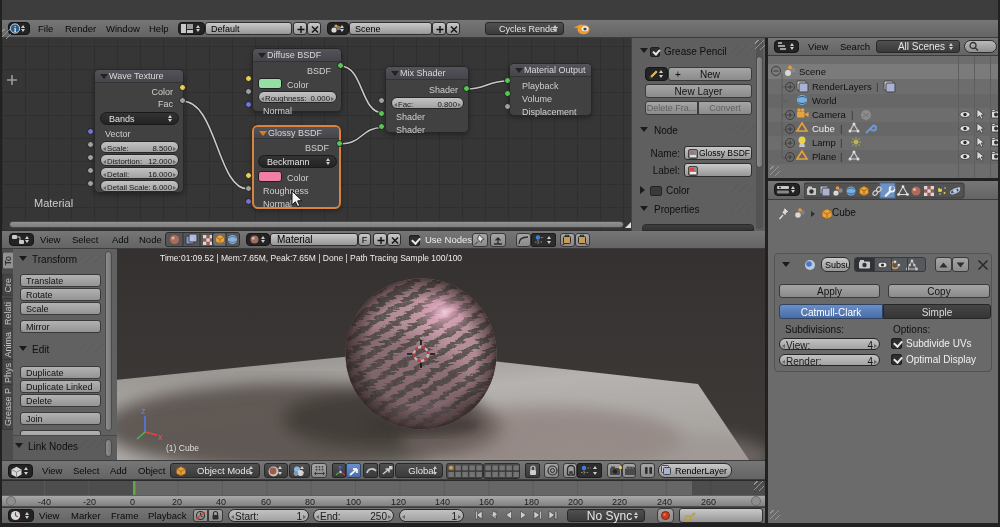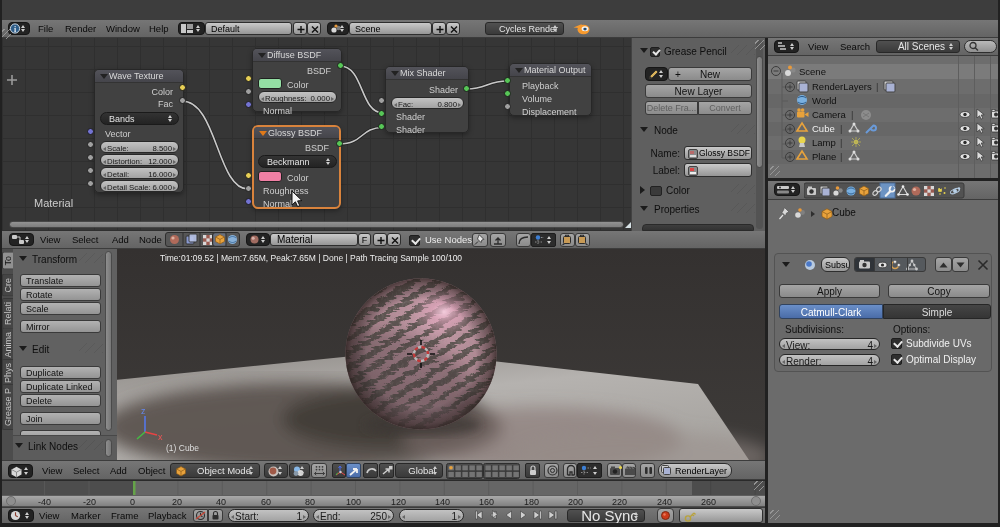--- a/index.html
+++ b/index.html
@@ -1071,21 +1071,21 @@
           <g transform="translate(58,0)">
               <path d="M4 3l5.5 4L4 11z"></path>
               <path d="M9.5 3h1.8v8H9.5z"></path>
             </g>
           <g transform="translate(73,0)">
               <path d="M4 3l5.5 4L4 11z"></path>
               <path d="M10 3h1.8v8H10z"></path>
             </g>
         </g>
       </svg>
-      <div class="darkdd abs" style="left:565px; top:1px; width:78px; height:13px; font-size:15px; line-height:12px; padding-left:7px;">No Sync<div class="updown" style="right:3px"></div></div>
+      <div class="darkdd abs" style="left:565px; top:1px; width:78px; height:13px; font-size:12px; line-height:12px; padding-left:7px;">No Sync<div class="updown" style="right:3px"></div></div>
       <div class="abs gbtn" style="left:655px; top:0px; width:17px; height:15px; border-radius:4px;">
           <svg width="15" height="13">
             <circle cx="7.5" cy="6.5" r="4" fill="#cc3a1a" stroke="#7a2a14"></circle>
             <circle cx="6.5" cy="5.5" r="1.2" fill="#e87a5a"></circle>
           </svg>
         </div>
       <div class="abs lightfield" style="left:677px; top:0px; width:84px; height:15px; border-radius:3px;">
         <svg width="20" height="13" style="position:absolute;left:3px;top:1px">
             <circle cx="5" cy="8.5" r="2.6" fill="none" stroke="#b8a23c" stroke-width="1.4"></circle>
             <path d="M7 7L11 3m0 0l1.5 1.5M9.5 4.5L11 6" stroke="#b8a23c" stroke-width="1.4" fill="none"></path>

